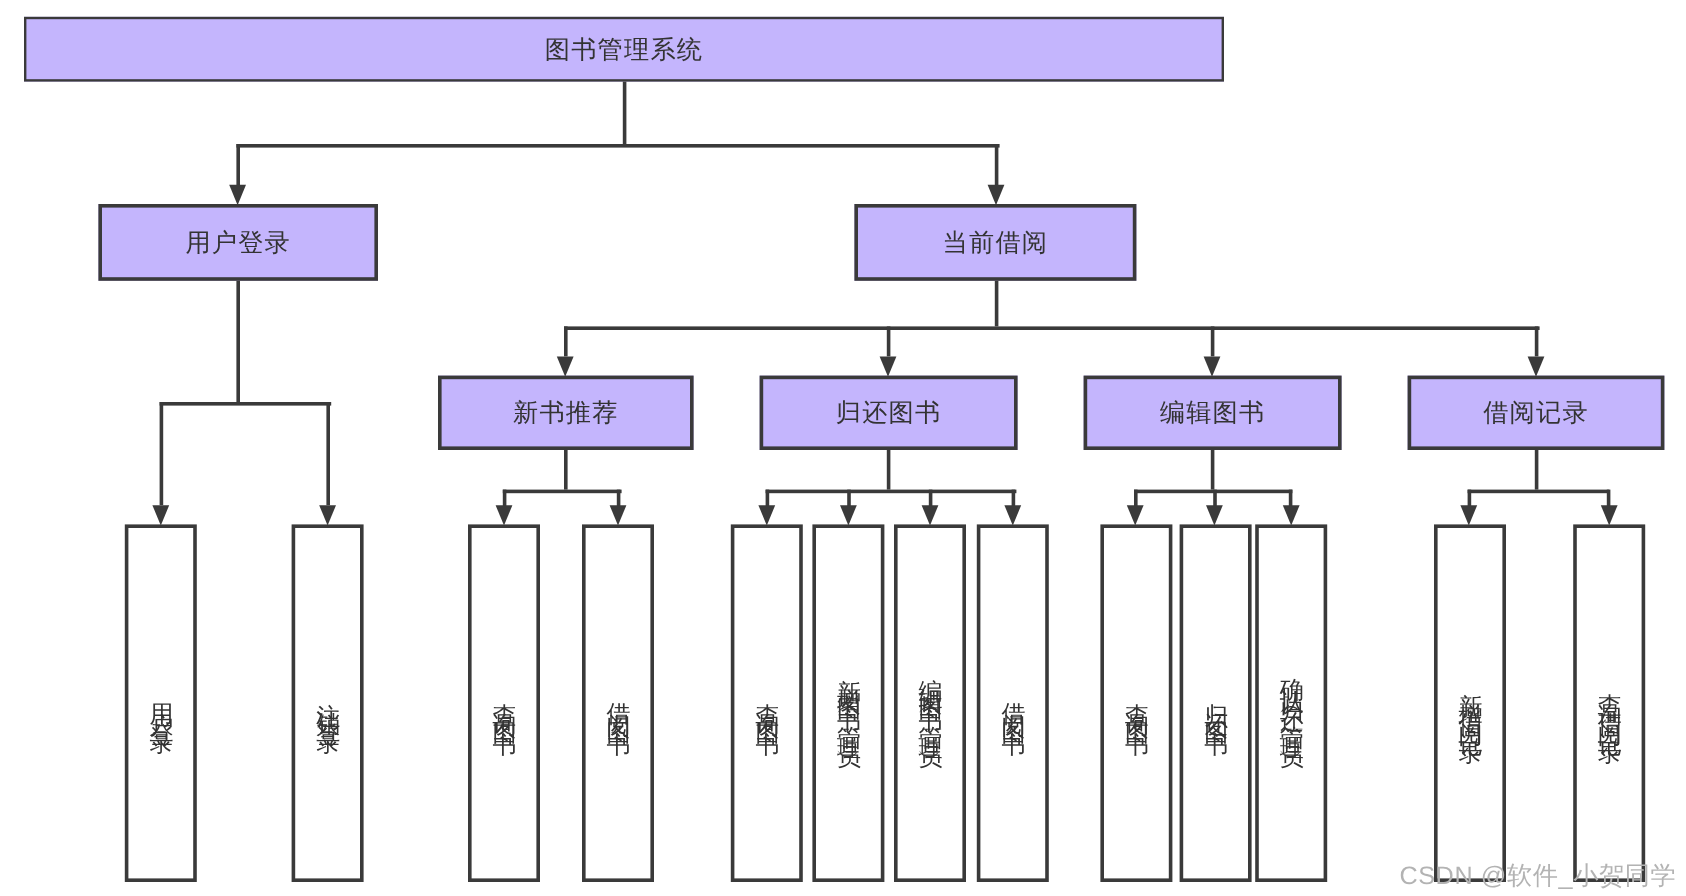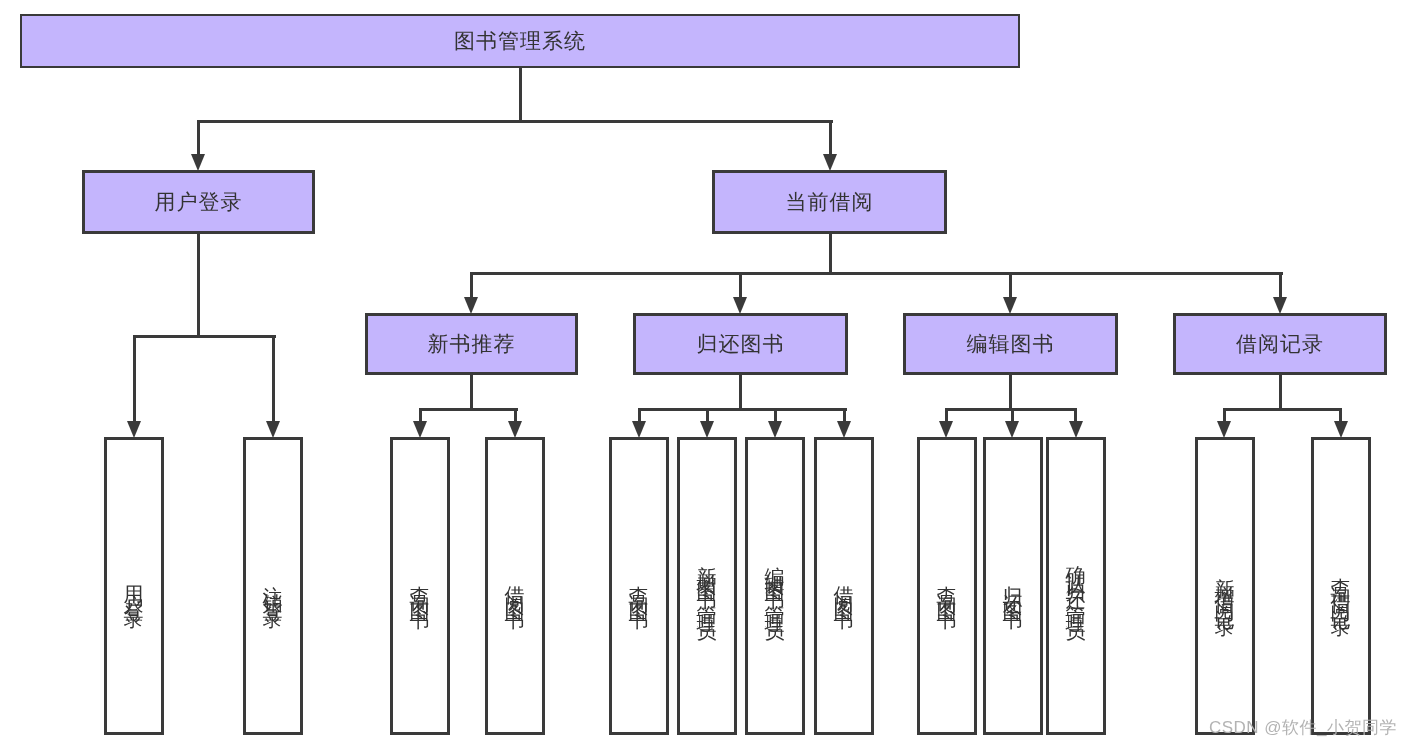--- a/index.html
+++ b/index.html
@@ -28,21 +28,21 @@
     writing-mode:vertical-rl;text-orientation:mixed;
     font-size:20px;letter-spacing:8px;line-height:1;color:var(--text);
   }
   .cline{position:absolute;background:var(--line);}
   .arrow{
     position:absolute;width:0;height:0;
     border-left:7px solid transparent;border-right:7px solid transparent;
     border-top:17px solid var(--line);
   }
   .watermark{
-    position:absolute;top:716px;right:8px;font-size:17px;
+    position:absolute;top:716px;right:8px;font-size:21px;
     color:var(--wm);z-index:5;letter-spacing:0.5px;white-space:nowrap;
   }
 </style>
 </head>
 <body>
 
 <div class="stage">
 
   <div class="hbox root" style="left:20px;top:14px;width:1000px;height:54px">图书管理系统</div>
 

